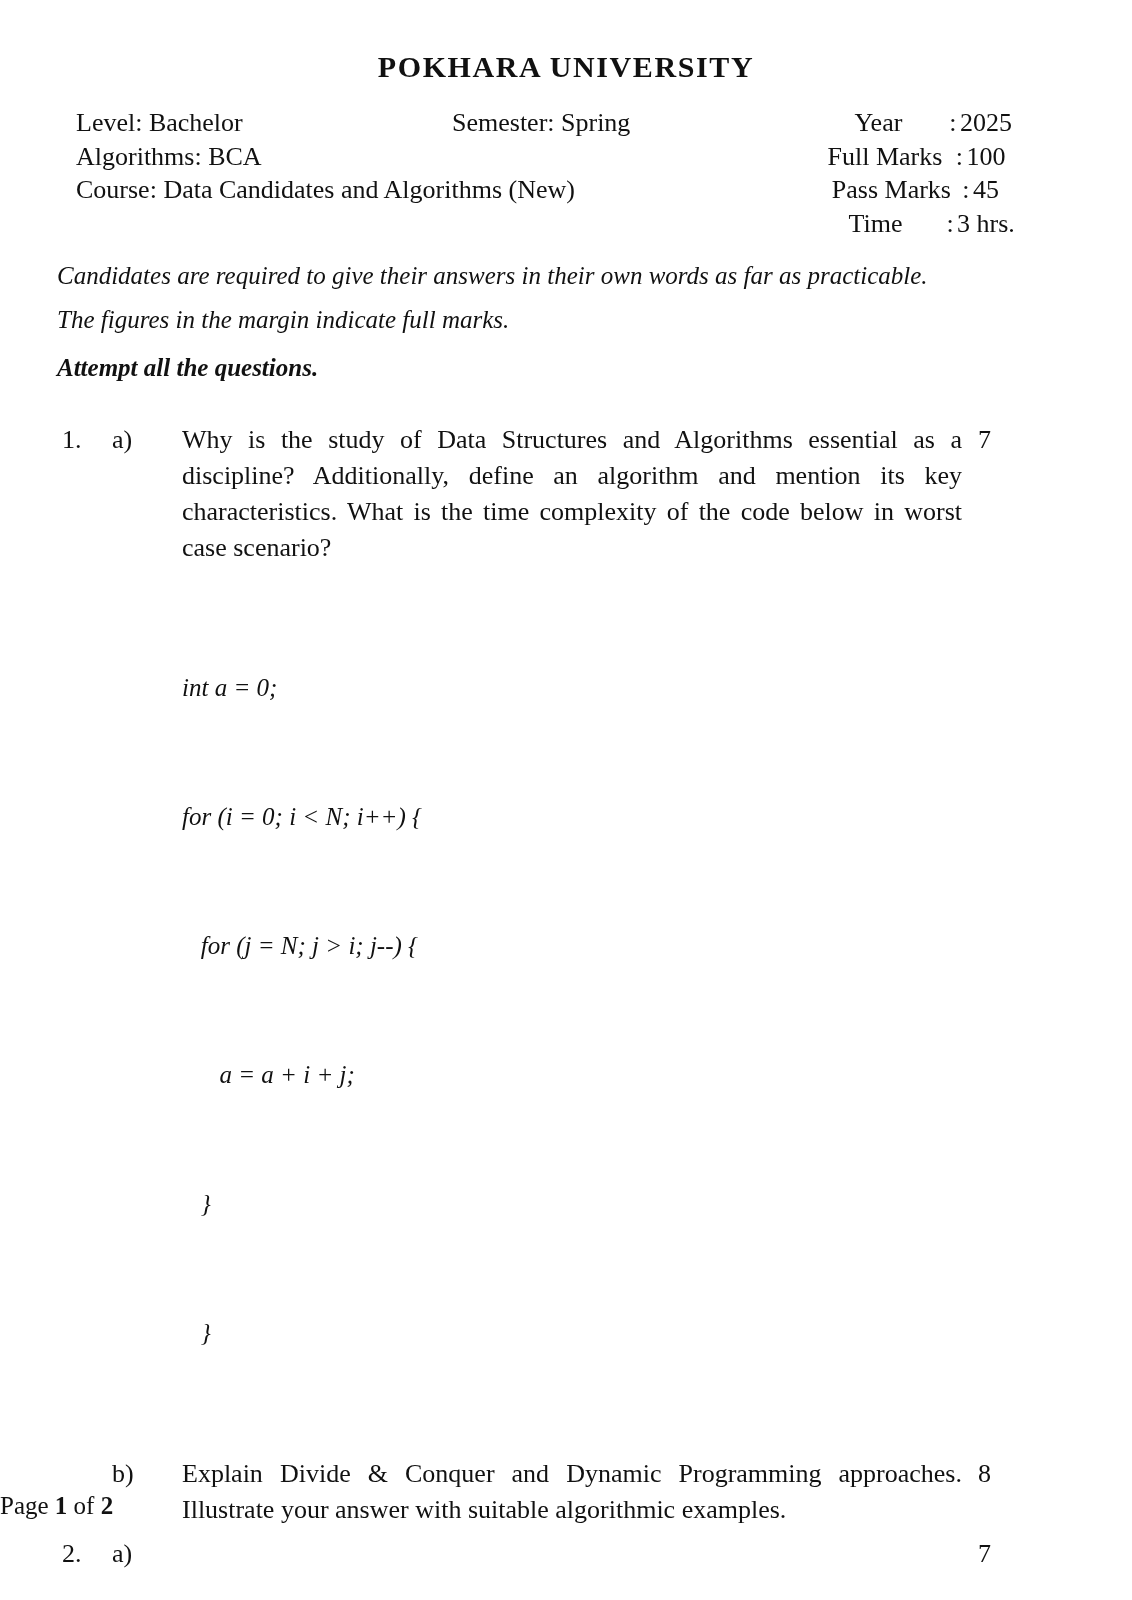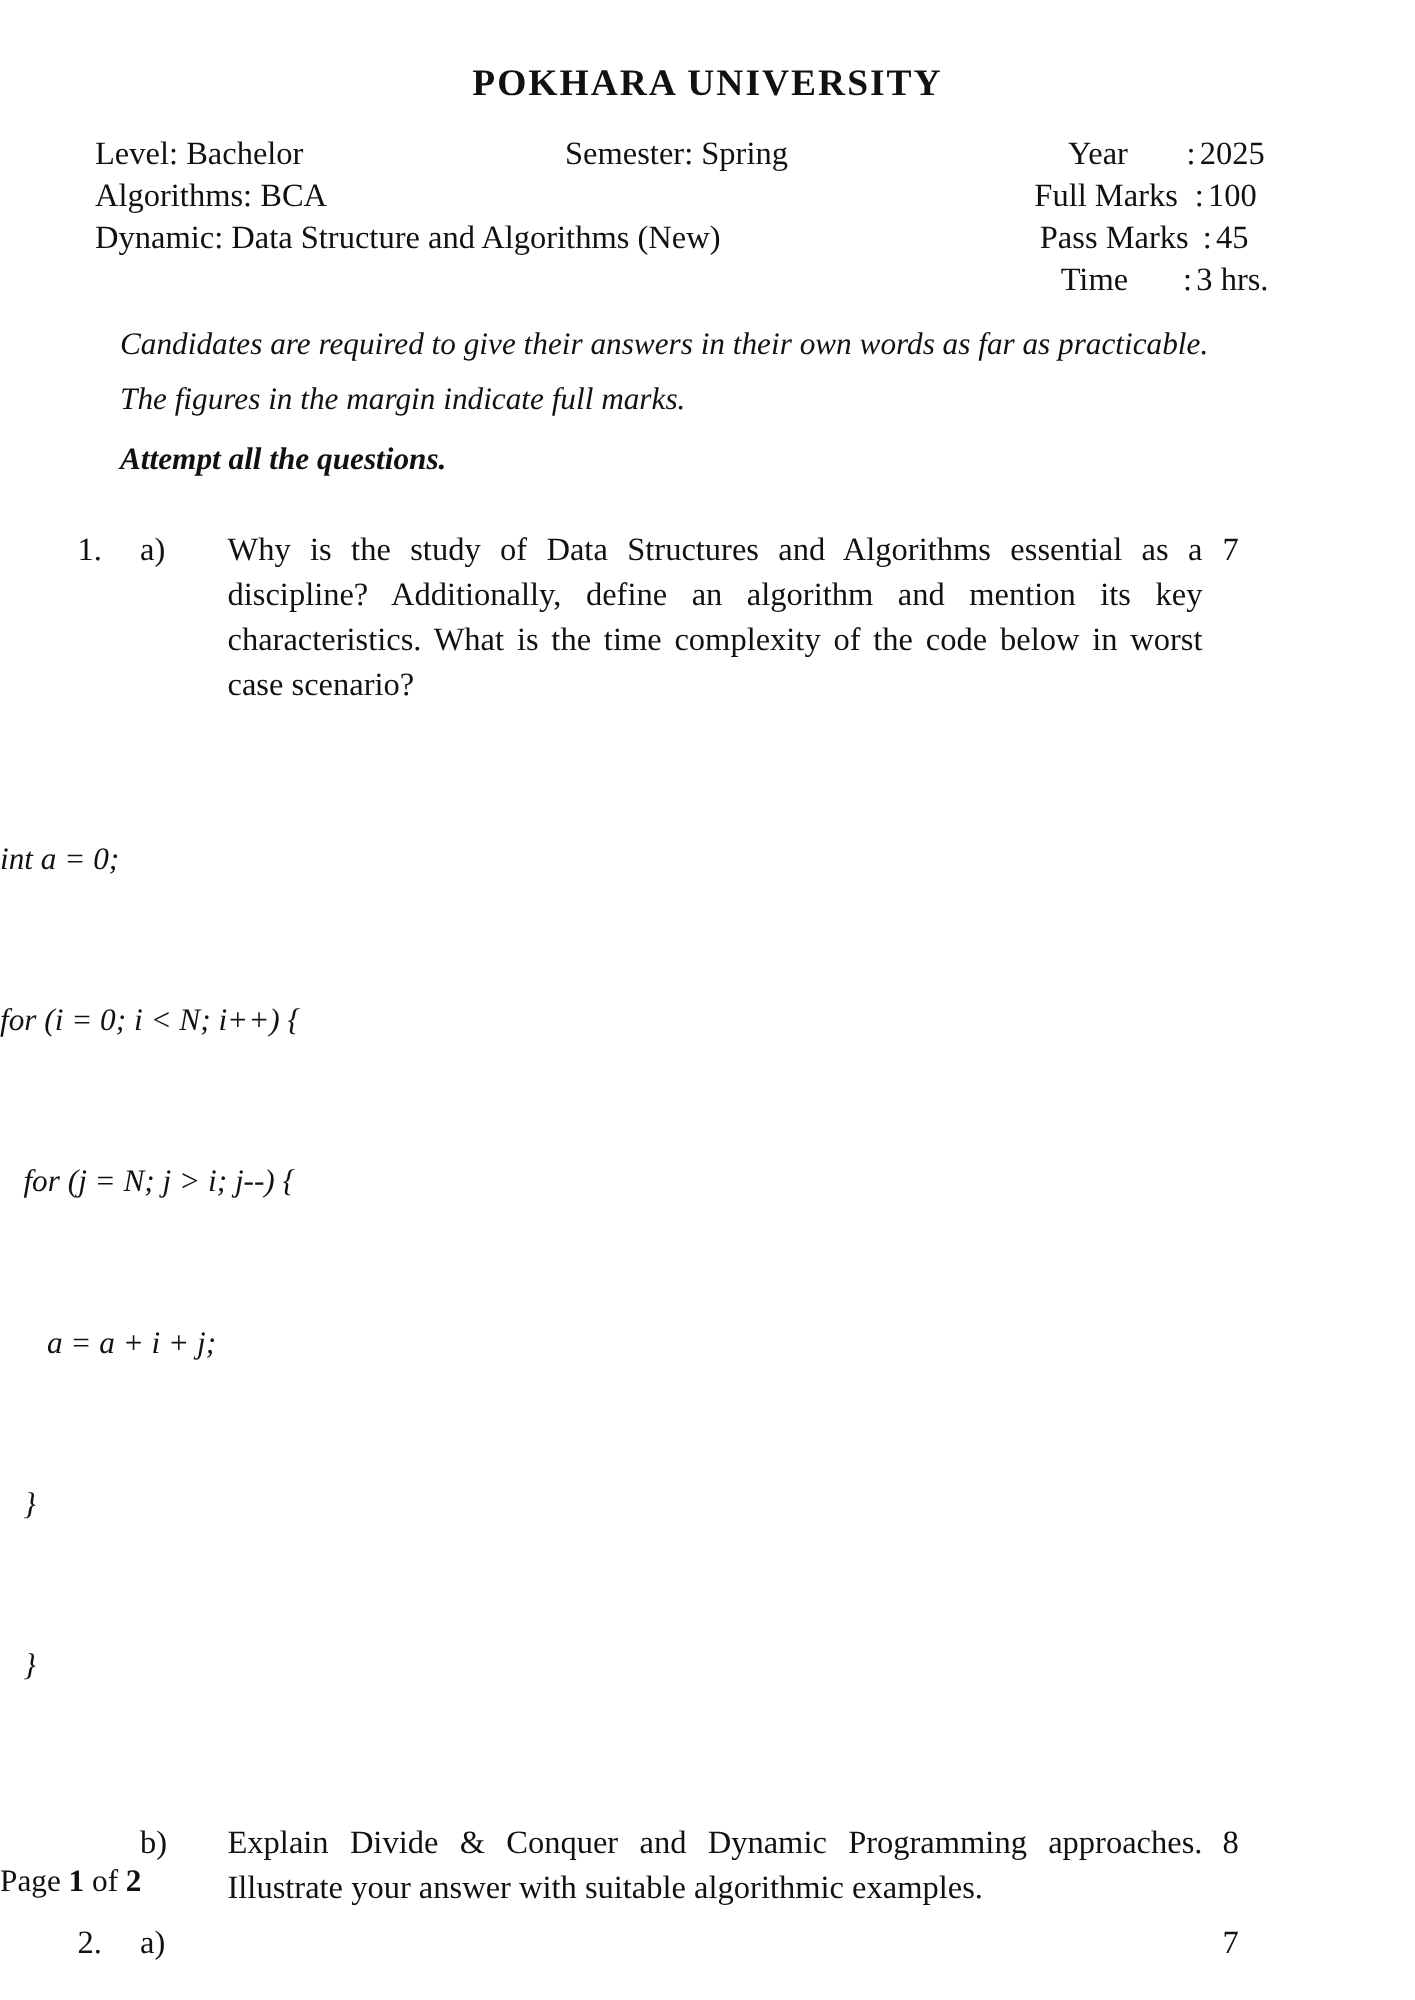--- a/index.html
+++ b/index.html
@@ -71,21 +71,21 @@
     width: 135px;
   }
   .meta-sep {
     display: inline-block;
     width: 14px;
   }
 
   
   .instructions {
     margin: 14px 0 0 0;
-    padding-left: 96px;
+    padding-left: 57px;
     padding-right: 150px;
     font-style: italic;
     font-size: 25px;
     line-height: 32px;
   }
   .instructions p {
     margin: 0 0 12px 0;
   }
   .instructions p.bold-line {
     font-weight: bold;
@@ -135,20 +135,21 @@
     right: 52px;
     top: 0;
     width: 40px;
     text-align: left;
     font-size: 26px;
     line-height: 36px;
   }
 
   
   .code-block {
+    margin-left: 182px;
     margin-top: 14px;
     font-style: italic;
     font-size: 25px;
     line-height: 43px;
     white-space: pre;
   }
   .code-line {
     white-space: pre;
   }
 
@@ -171,21 +172,21 @@
 
 <div class="page">
 
   <h1 class="uni-title">POKHARA UNIVERSITY</h1>
 
   <div class="meta">
 
     <div class="meta-left">
       <div class="meta-row">Level: Bachelor</div>
       <div class="meta-row">Algorithms: BCA</div>
-      <div class="meta-row">Dynamic: Data Structure and Algorithms (New)</div>
+      <div class="meta-row">Course: Data Candidates and Algorithms (New)</div>
     </div>
 
     <div class="meta-mid">
       <div class="meta-row">Semester: Spring</div>
     </div>
 
     <div class="meta-right">
       <div class="meta-row">
         <span class="meta-key">Year</span><span class="meta-sep">:</span><span>2025</span>
       </div>

